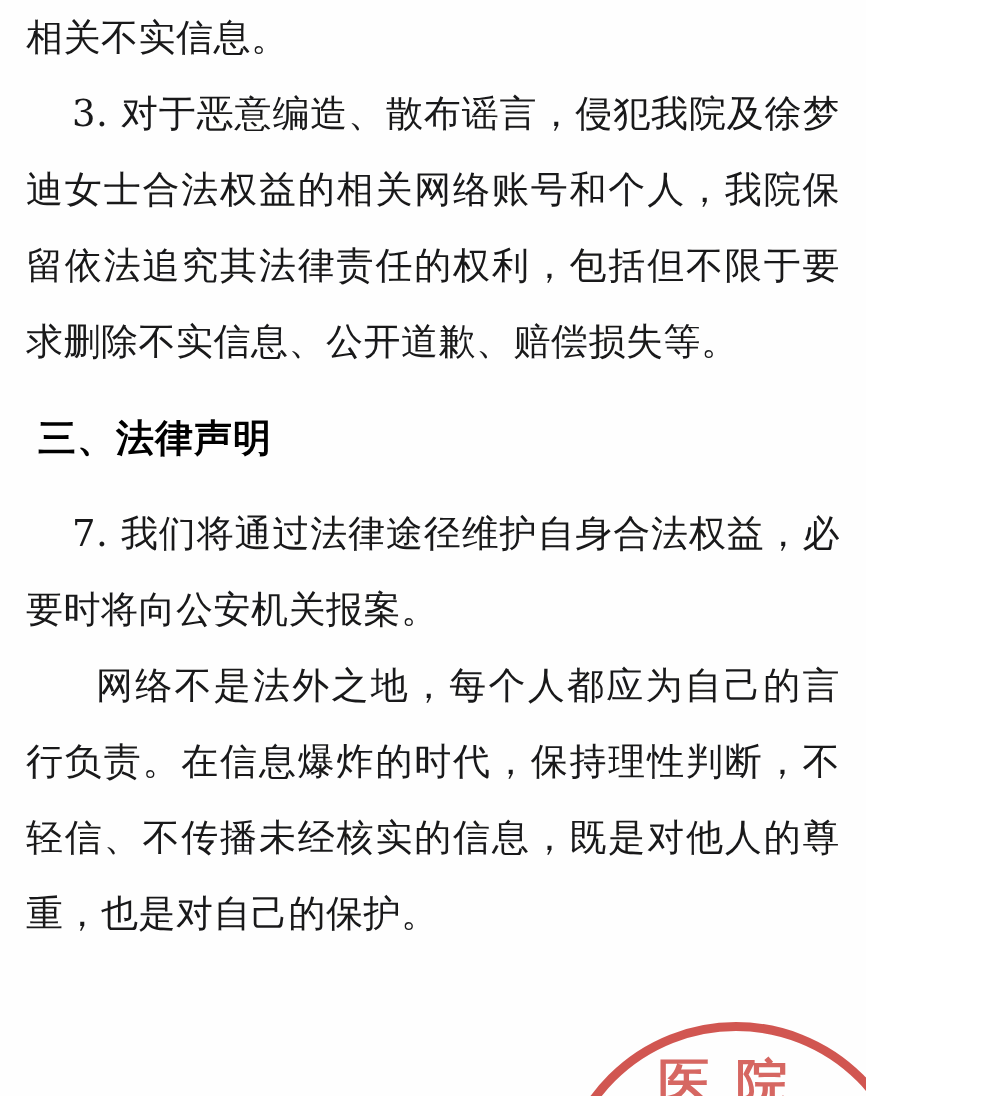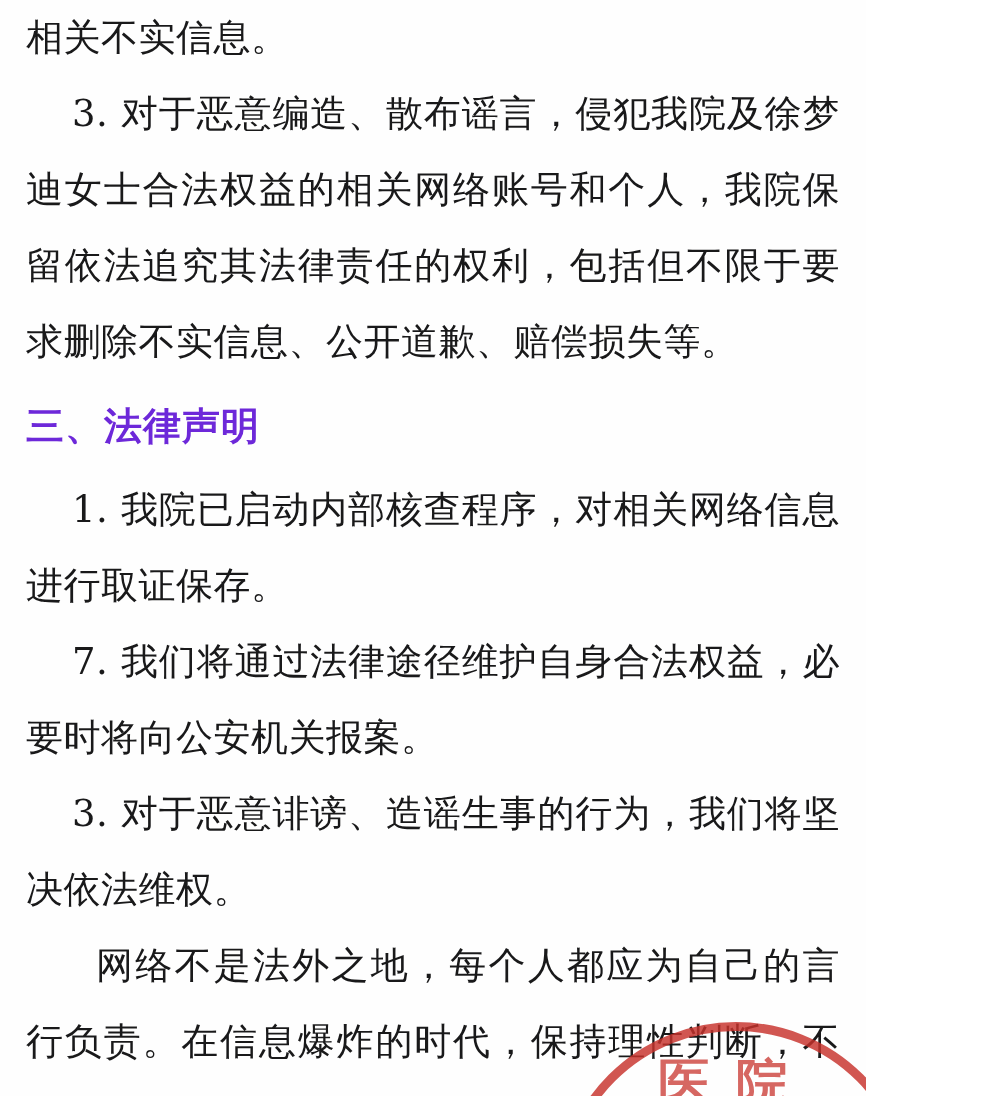--- a/index.html
+++ b/index.html
@@ -39,22 +39,22 @@
   .para.indent {
     text-indent: 46px;
   }
   .para.indent-wide {
     text-indent: 70px;
   }
   .heading {
     font-size: 38px;
     line-height: 80px;
     font-weight: 700;
-    margin: 0;
-    color: #6d28d9;
+    margin: 12px;
+    color: #000000;
     letter-spacing: 1px;
     font-family: "DejaVu Serif", "Liberation Serif", serif;
   }
   .first-line {
     margin-top: 0;
   }
   .spacer-sm { height: 6px; }
 
   
   .seal {
@@ -96,25 +96,23 @@
     <p class="para first-line">相关不实信息。</p>
 
     <p class="para indent">3. 对于恶意编造、散布谣言，侵犯我院及徐梦迪女士合法权益的相关网络账号和个人，我院保留依法追究其法律责任的权利，包括但不限于要求删除不实信息、公开道歉、赔偿损失等。</p>
 
     <div class="spacer-sm"></div>
 
     <h2 class="heading">三、法律声明</h2>
 
     <div class="spacer-sm"></div>
 
-    <p class="para indent">1. 我院已启动内部核查程序，对相关网络信息进行取证保存。</p>
 
     <p class="para indent">7. 我们将通过法律途径维护自身合法权益，必要时将向公安机关报案。</p>
 
-    <p class="para indent">3. 对于恶意诽谤、造谣生事的行为，我们将坚决依法维权。</p>
 
     <p class="para indent-wide">网络不是法外之地，每个人都应为自己的言行负责。在信息爆炸的时代，保持理性判断，不轻信、不传播未经核实的信息，既是对他人的尊重，也是对自己的保护。</p>
 
   </div>
 
   <div class="seal">
     <div class="seal-inner">
       <span class="seal-text">医院</span>
     </div>
 

